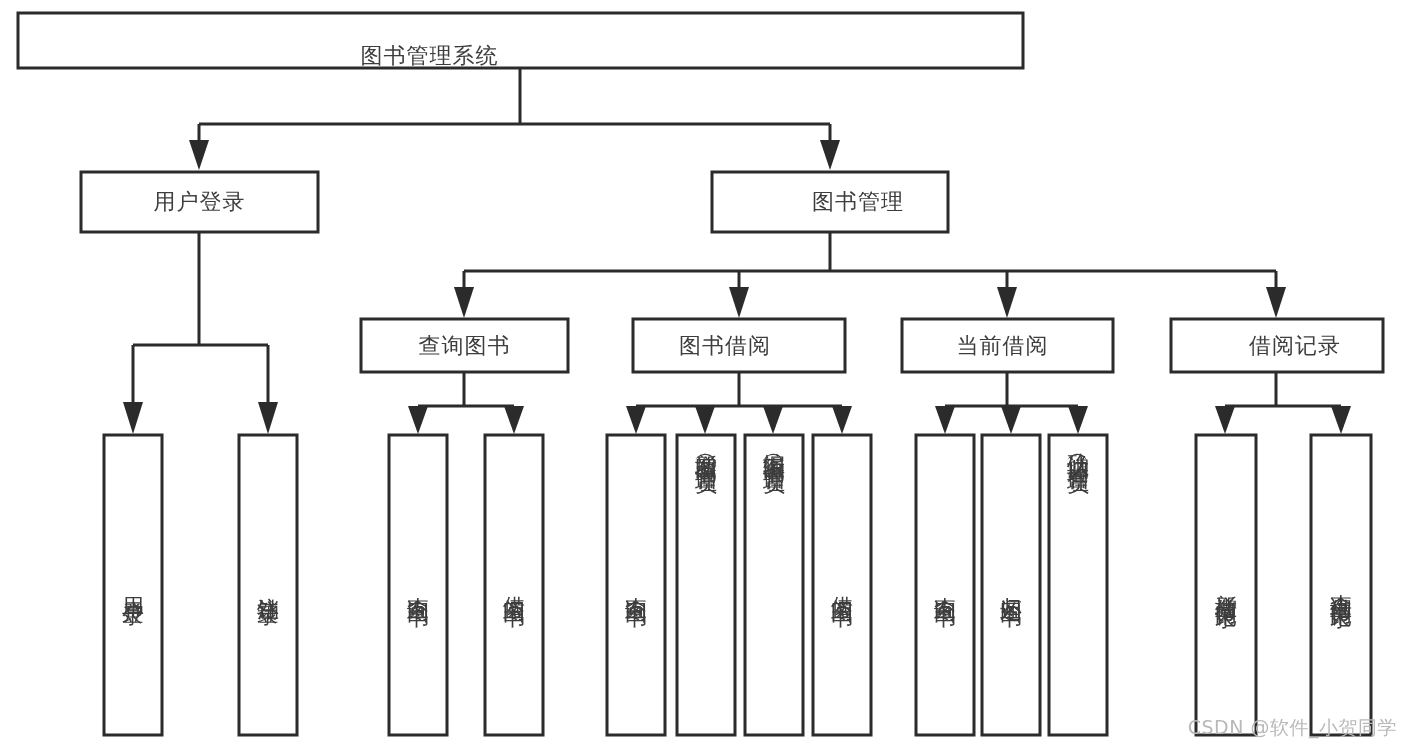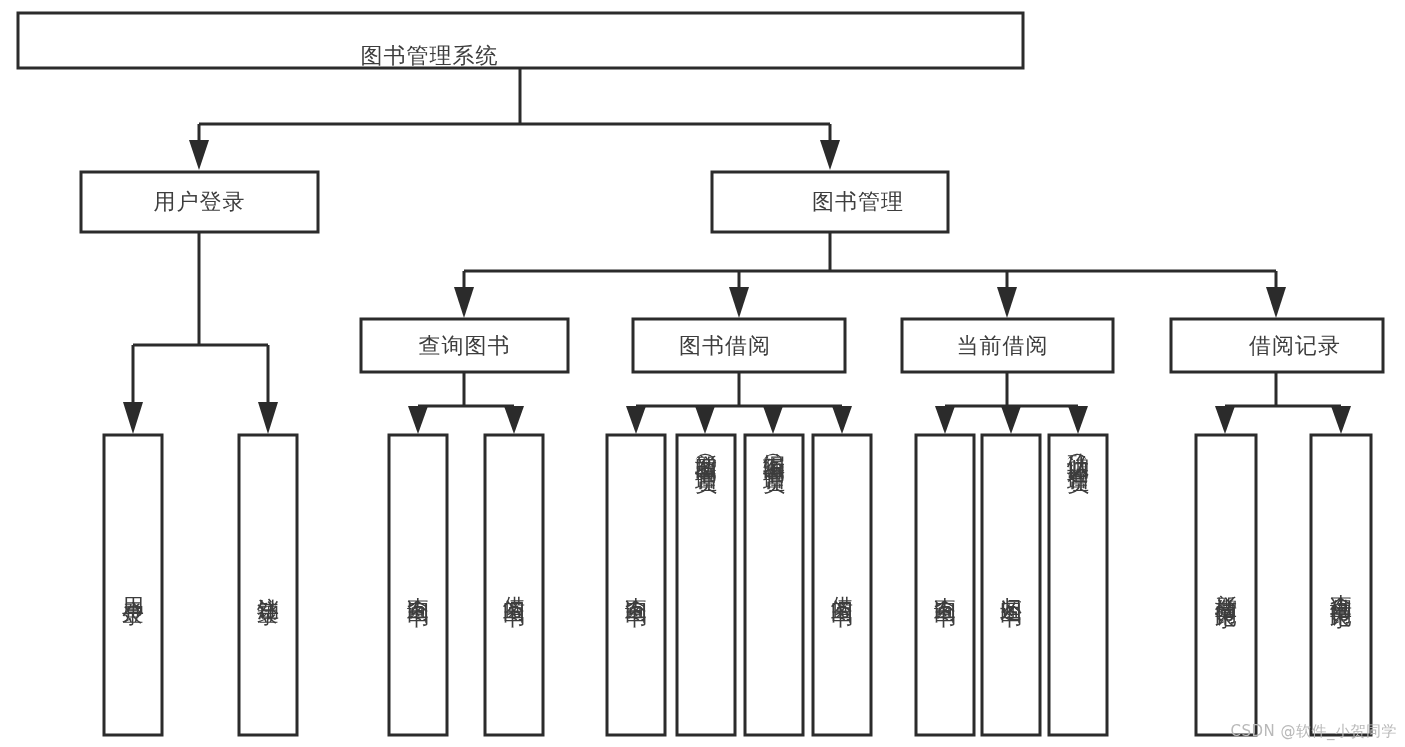--- a/index.html
+++ b/index.html
@@ -69,21 +69,21 @@
     text-orientation: upright;
     letter-spacing: 3px;
     line-height: 1;
     white-space: nowrap;
   }
   .watermark {
     position: absolute;
     right: 8px;
     bottom: 6px;
     color: #b9b9b9;
-    font-size: 15px;
+    font-size: 19px;
     letter-spacing: 0.5px;
     white-space: nowrap;
   }
 </style>
 </head>
 <body>
 
 <div id="diagram-root">
 
   <svg class="flow" viewBox="0 0 1405 747">

